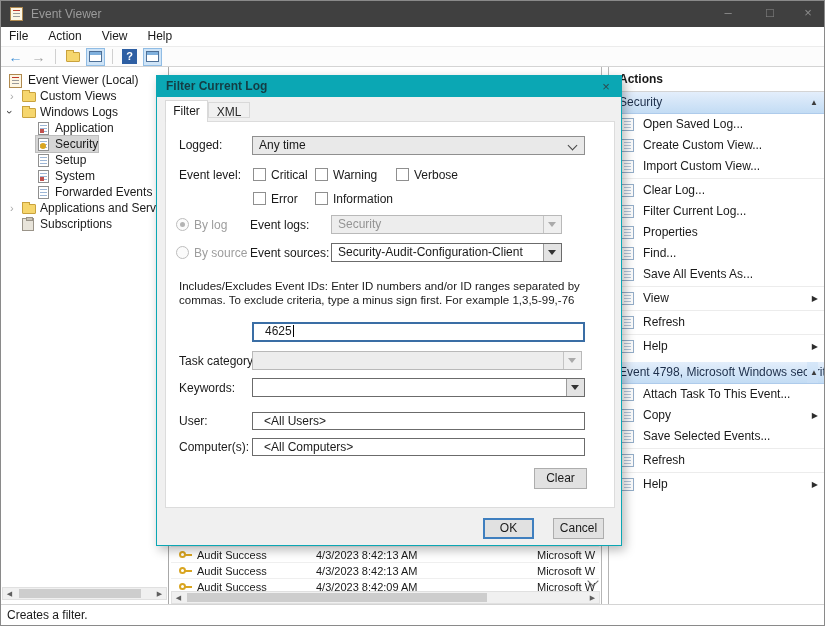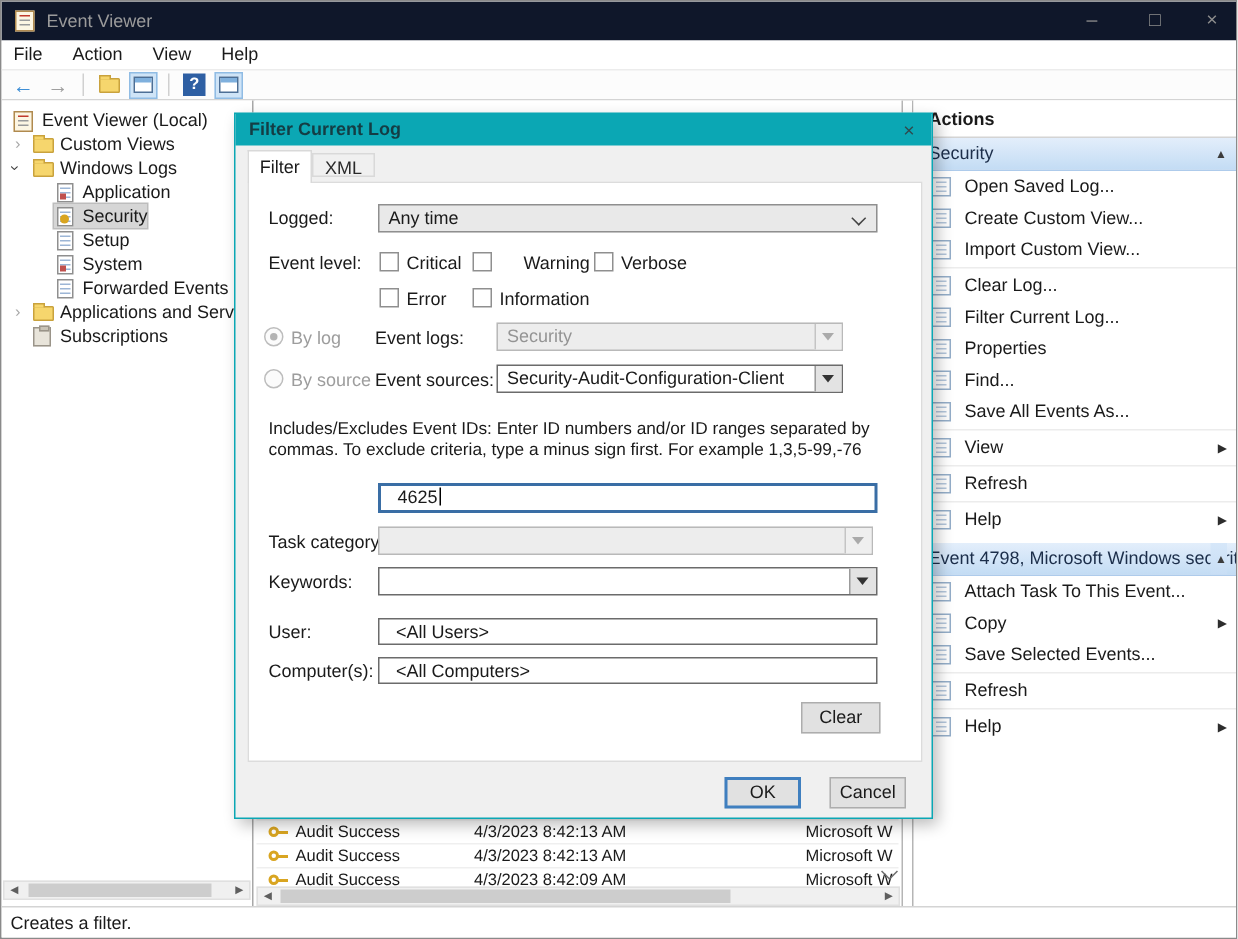--- a/index.html
+++ b/index.html
@@ -1,21 +1,21 @@
 <!DOCTYPE html>
 <html><head>
 <meta charset="utf-8">
 <style>
   html,body{margin:0;padding:0;background:#fff;}
   #app{position:relative;width:825px;height:626px;box-sizing:border-box;border:1px solid #8a8a8a;
        font-family:"Liberation Sans","DejaVu Sans",sans-serif;font-size:12px;color:#1a1a1a;
        background:#fff;overflow:hidden;}
 
   
-  .titlebar{position:absolute;left:0;top:0;right:0;height:26px;background:#0f172a;}
+  .titlebar{position:absolute;left:0;top:0;right:0;height:26px;background:#404040;}
   .app-icon{position:absolute;left:9px;top:6px;width:13px;height:14px;background:#fdf6e3;border:1px solid #b08a4f;box-sizing:border-box;}
   .app-icon::before{content:"";position:absolute;left:2px;top:2px;width:7px;height:1px;background:#c0392b;box-shadow:0 3px 0 #9a9a9a,0 6px 0 #9a9a9a;}
   .app-title{position:absolute;left:30px;top:6px;color:#9b9b9b;}
   .wctrl{position:absolute;top:0;width:30px;height:26px;text-align:center;line-height:24px;color:#8c8c8c;font-size:13px;}
   .menubar{position:absolute;left:0;top:26px;right:0;height:19px;background:#fff;display:flex;align-items:center;}
   .menu-item{padding:0 10px;line-height:19px;}
   .menu-item:first-child{margin-left:0;padding-left:8px;}
   .toolbar{position:absolute;left:0;top:45px;right:0;height:21px;background:#fcfcfc;border-top:1px solid #ececec;border-bottom:1px solid #d4d4d4;box-sizing:border-box;display:flex;align-items:center;padding-left:5px;gap:4px;}
   .tsep{width:1px;height:15px;background:#d0d0d0;margin:0 3px;}
   .tbtn{width:19px;height:18px;display:flex;align-items:center;justify-content:center;box-sizing:border-box;}
@@ -284,21 +284,21 @@
       <span class="f-lbl" style="left:13px;top:16px;">Logged:</span>
       <div class="combo" style="left:86px;top:14px;width:333px;height:19px;">
         <span class="val">Any time</span>
         <span class="chev"></span>
       </div>
 
       <span class="f-lbl" style="left:13px;top:46px;">Event level:</span>
       <span class="cb" style="left:87px;top:46px;"></span>
       <span class="f-lbl" style="left:105px;top:46px;">Critical</span>
       <span class="cb" style="left:149px;top:46px;"></span>
-      <span class="f-lbl" style="left:167px;top:46px;margin-left:16px;">Warning</span>
+      <span class="f-lbl" style="left:167px;top:46px;">Warning</span>
       <span class="cb" style="left:230px;top:46px;"></span>
       <span class="f-lbl" style="left:248px;top:46px;">Verbose</span>
       <span class="cb" style="left:87px;top:70px;"></span>
       <span class="f-lbl" style="left:105px;top:70px;">Error</span>
       <span class="cb" style="left:149px;top:70px;"></span>
       <span class="f-lbl" style="left:167px;top:70px;">Information</span>
 
       <span class="radio sel" style="left:10px;top:96px;"></span>
       <span class="f-lbl dis" style="left:28px;top:96px;">By log</span>
       <span class="f-lbl" style="left:84px;top:96px;">Event logs:</span>

